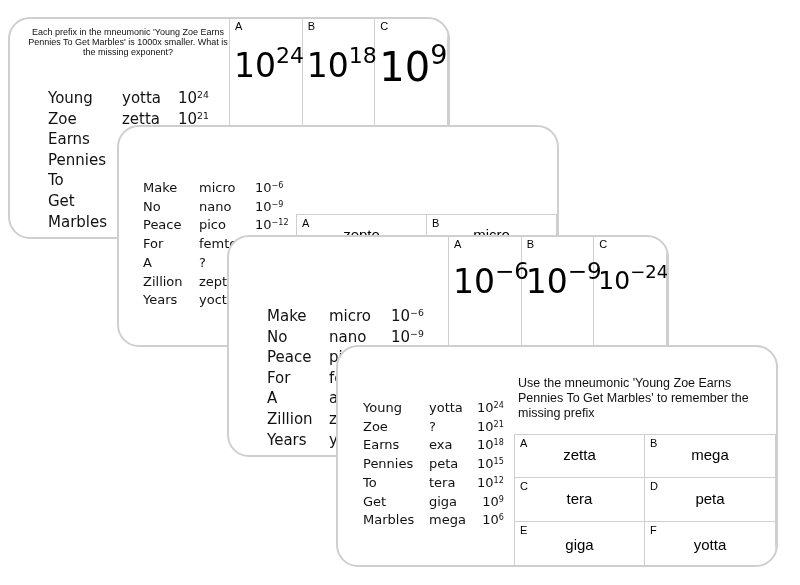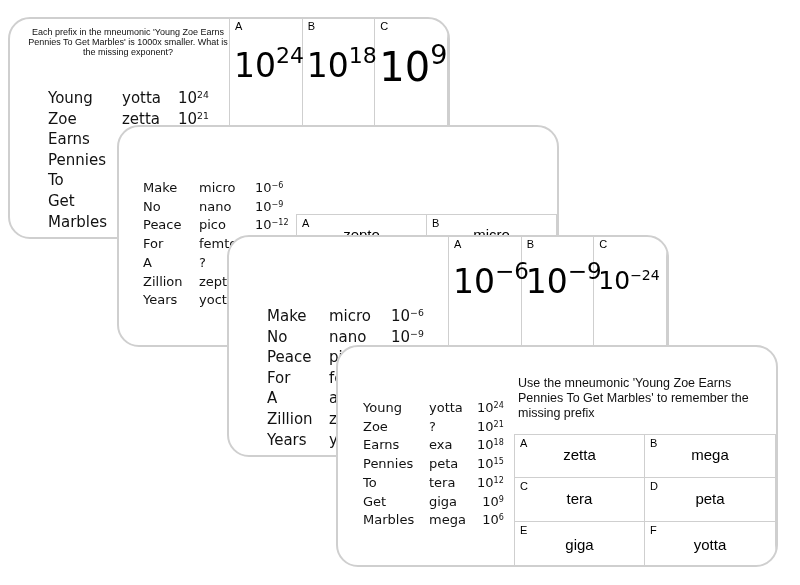--- a/index.html
+++ b/index.html
@@ -225,21 +225,21 @@
       <td style="width:73px; height:111px;">
         <span class="opt-letter">A</span>
         <span class="opt-power" style="top:26px; font-size:33px;"><span>10</span><sup style="font-size:23px">−6</sup></span>
       </td>
       <td style="width:73px;">
         <span class="opt-letter">B</span>
         <span class="opt-power" style="top:26px; font-size:33px;"><span>10</span><sup style="font-size:23px">−9</sup></span>
       </td>
       <td style="width:73px;">
         <span class="opt-letter">C</span>
-        <span class="opt-power" style="top:30px; font-size:25px;"><span>10</span><sup style="font-size:14px">−24</sup></span>
+        <span class="opt-power" style="top:30px; font-size:25px;"><span>10</span><sup style="font-size:18px">−24</sup></span>
       </td>
     </tr>
   </tbody>
     </table>
 </div>
 
 <div class="card" id="card4">
   <div class="q-large" style="left:180px; top:29px; width:260px; text-align:left;">Use the mneumonic 'Young Zoe Earns Pennies To Get Marbles' to remember the missing prefix</div>
 
   <table class="mtable small" style="left:25px; top:52px;">

